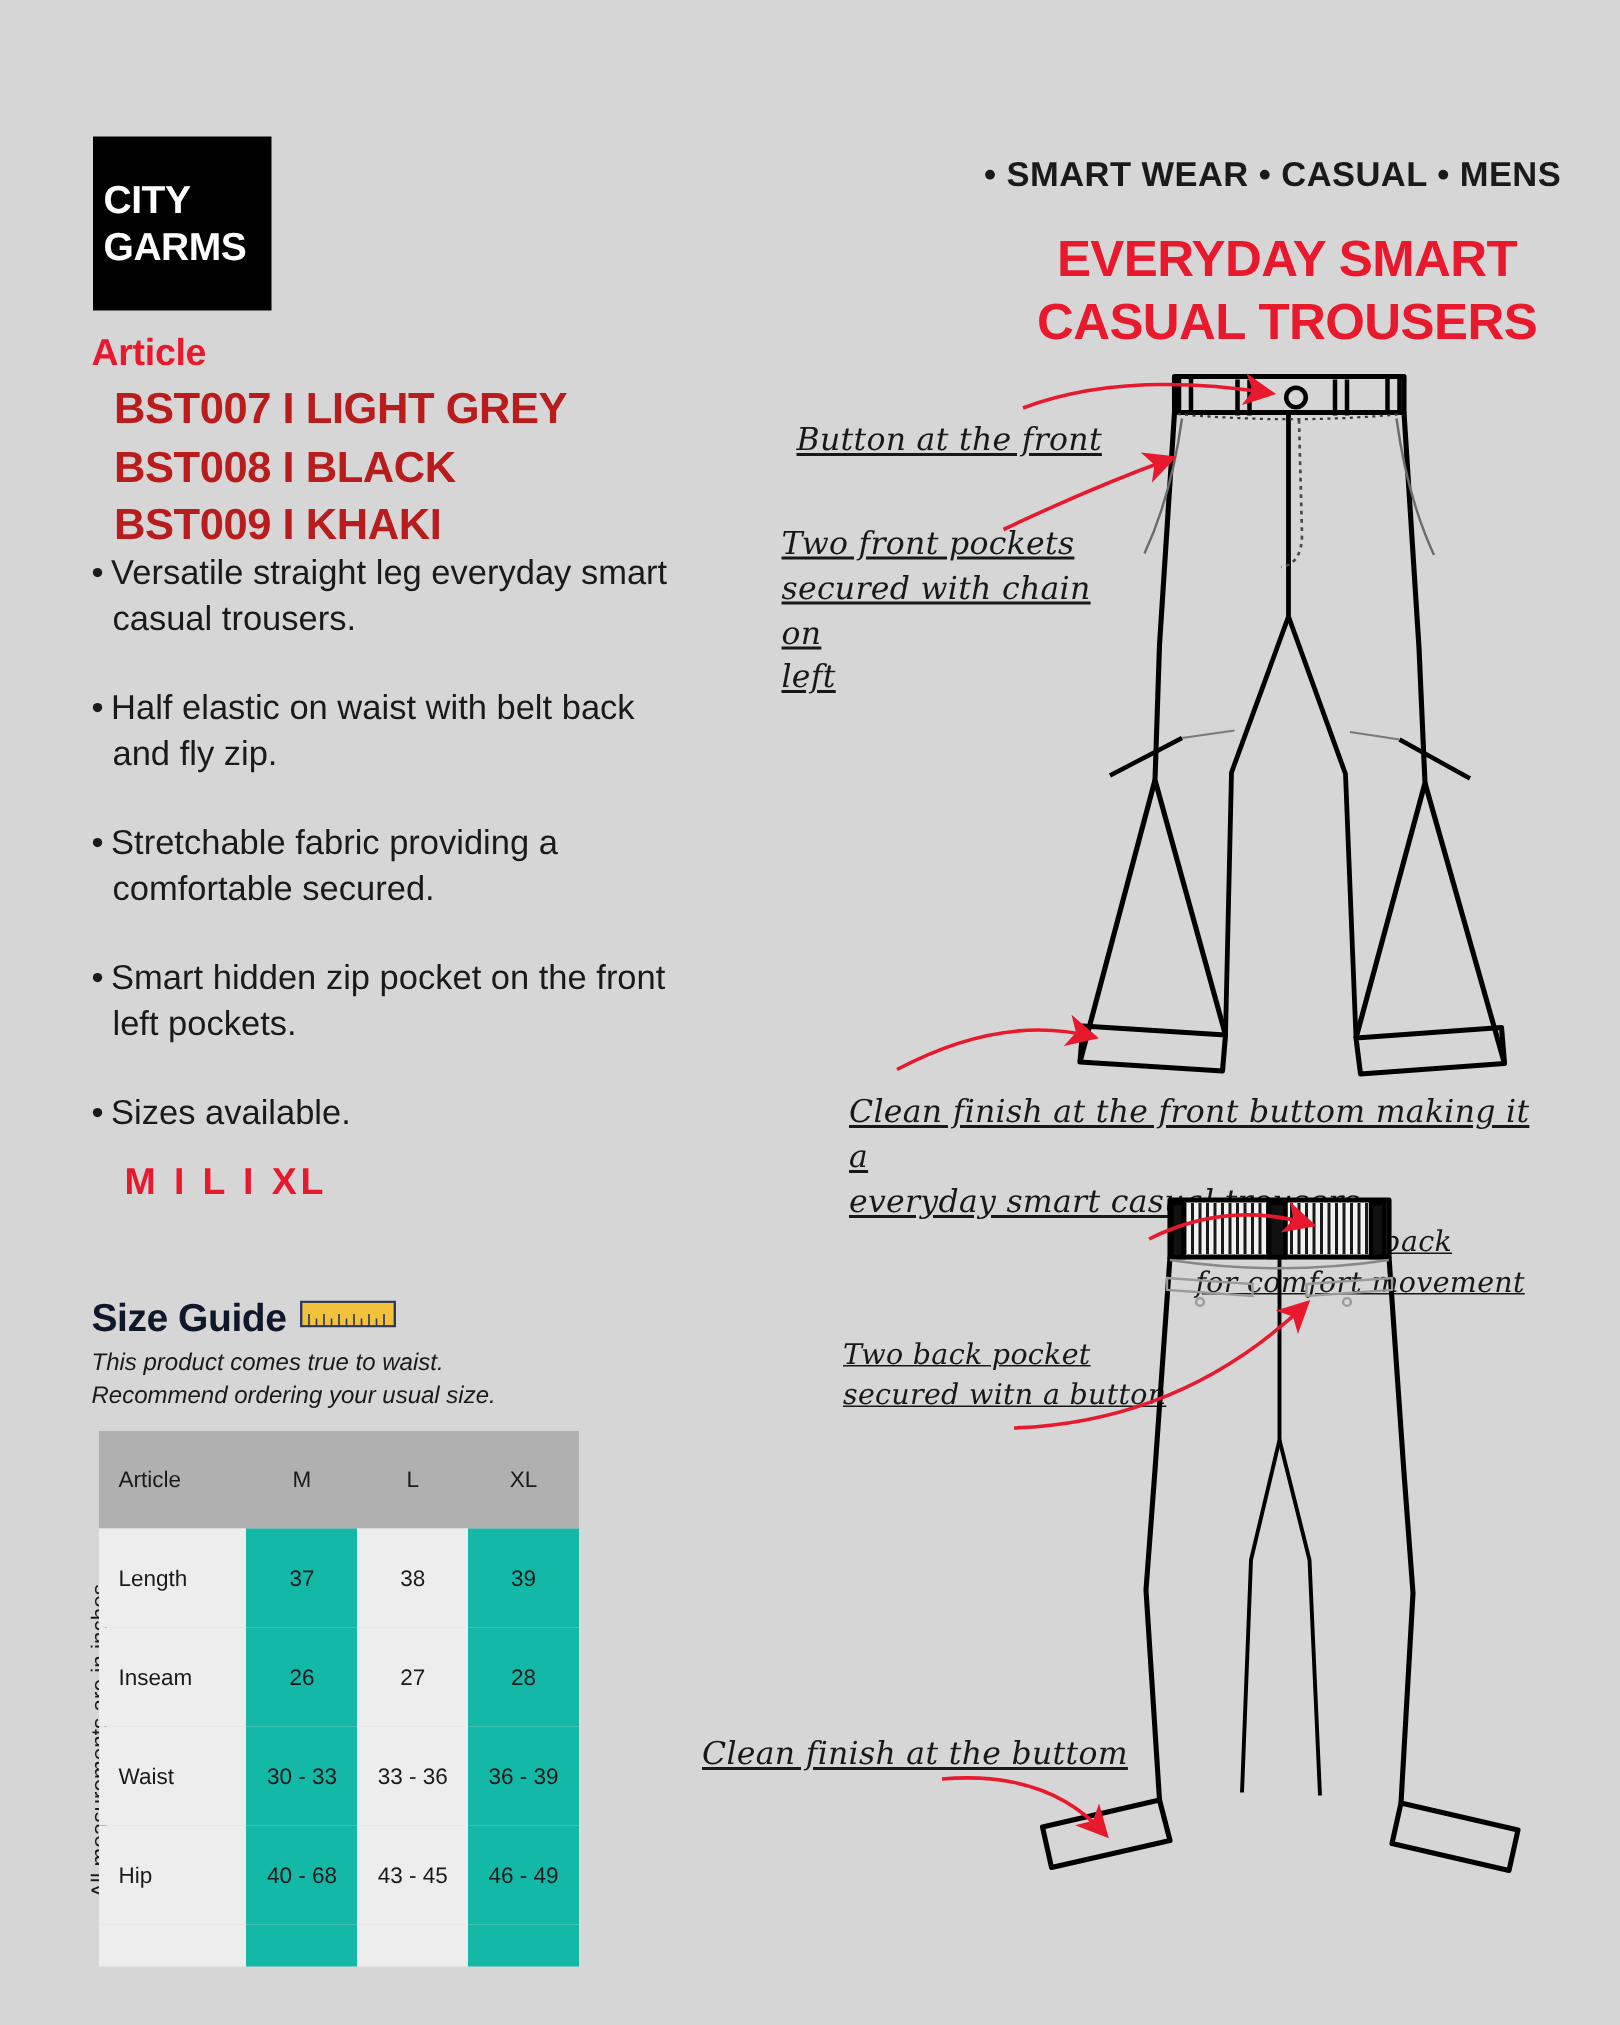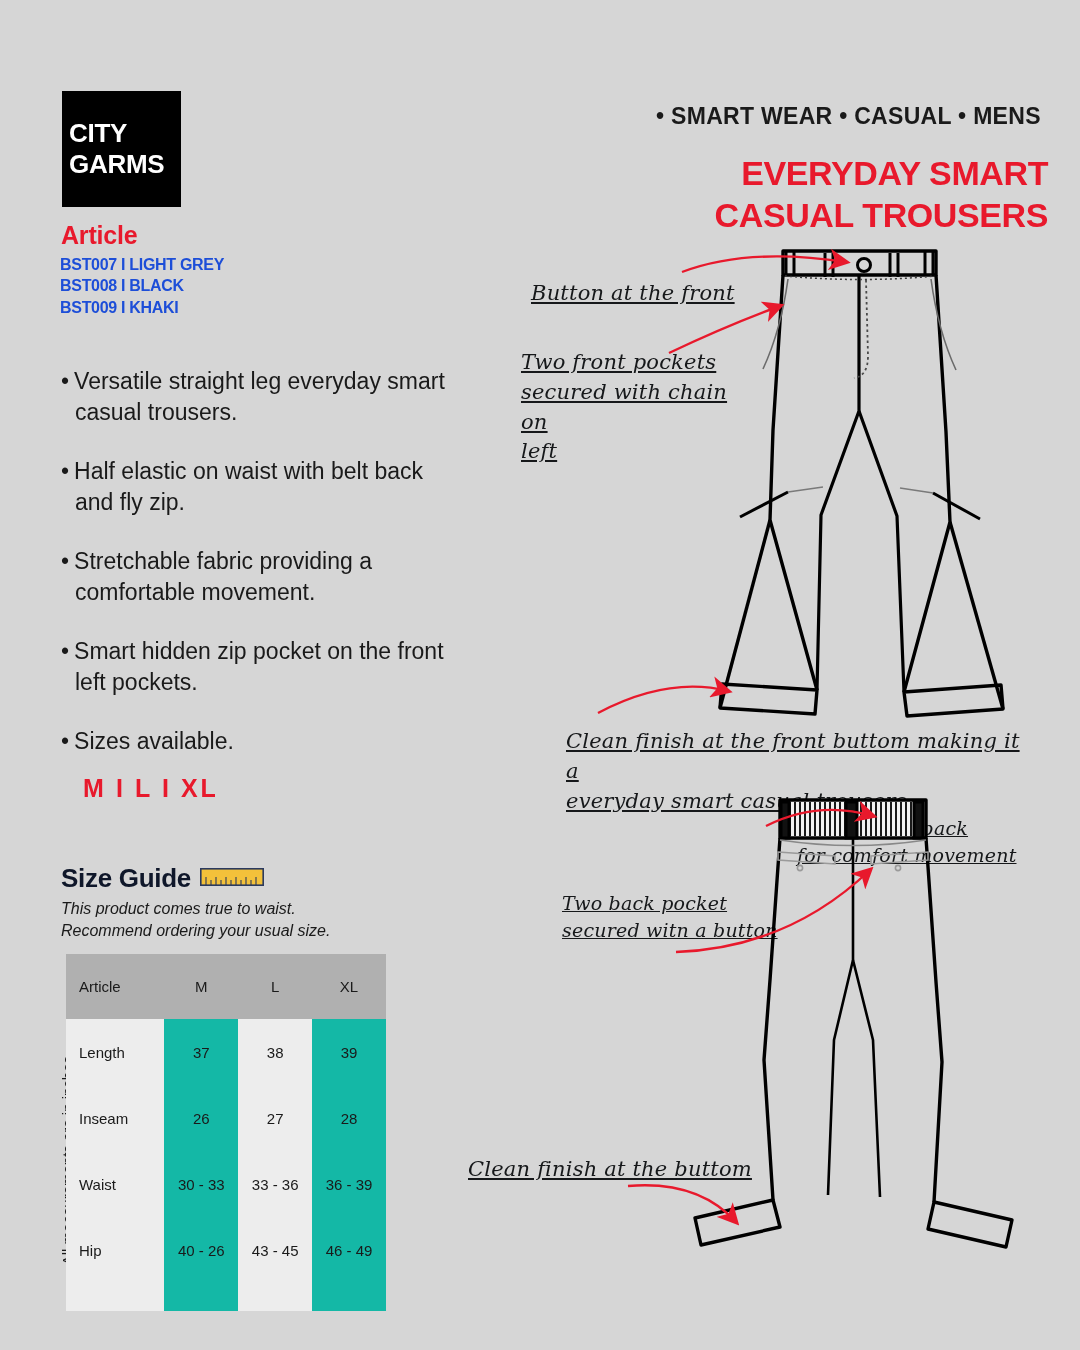--- a/index.html
+++ b/index.html
@@ -33,22 +33,22 @@
     letter-spacing: -0.3px;
     line-height: 1.18;
   }
 
   .article-head {
     position: absolute; left: 33px; top: 221px;
     color: #e8192c; font-size: 25px; font-weight: bold;
     letter-spacing: -0.2px;
   }
   .article-list {
-    position: absolute; left: 32px; top: 254px;
-    color: #1d4ed8; font-size: 16px; font-weight: bold;
+    position: absolute; left: 48px; top: 254px;
+    color: #b91c1c; font-size: 29px; font-weight: bold;
     line-height: 1.33; letter-spacing: -0.3px;
   }
   .article-list div { white-space: nowrap; }
 
   .features {
     position: absolute; left: 33px; top: 366px;
     width: 400px;
   }
   .feature {
     display: block;
@@ -114,21 +114,21 @@
 
   
   .kicker {
     position: absolute; left: 628px; top: 103px;
     font-size: 23px; font-weight: bold; color: #1a1a1a;
     letter-spacing: 0.3px; white-space: nowrap;
   }
   .headline {
     position: absolute; left: 640px; top: 152px;
     width: 380px;
-    text-align: right;
+    text-align: center;
     color: #e8192c; font-size: 34px; font-weight: bold;
     line-height: 1.24; letter-spacing: -0.4px;
   }
 
   .hand {
     position: absolute;
     font-family: "DejaVu Serif", serif;
     font-style: italic;
     font-size: 21px;
     color: #16181a;
@@ -152,21 +152,21 @@
   <div class="article-head">Article</div>
   <div class="article-list">
     <div>BST007 I LIGHT GREY</div>
     <div>BST008 I BLACK</div>
     <div>BST009 I KHAKI</div>
   </div>
 
   <div class="features">
     <div class="feature"><span class="bullet">•</span><span>Versatile straight leg everyday smart casual trousers.</span></div>
     <div class="feature"><span class="bullet">•</span><span>Half elastic on waist with belt back and fly zip.</span></div>
-    <div class="feature"><span class="bullet">•</span><span>Stretchable fabric providing a comfortable movement.</span></div>
+    <div class="feature"><span class="bullet">•</span><span>Stretchable fabric providing a comfortable secured.</span></div>
     <div class="feature"><span class="bullet">•</span><span>Smart hidden zip pocket on the front left pockets.</span></div>
     <div class="feature"><span class="bullet">•</span><span>Sizes available.</span></div>
   </div>
 
   <div class="sizes-line">M I L I XL</div>
 
   <div class="sg-title-row">
     <span class="sg-title">Size Guide</span>
     <span class="ruler-icon">
       <svg width="64" height="18" viewBox="0 0 64 18">
@@ -218,21 +218,21 @@
         <td class="alt">28</td>
       </tr>
       <tr>
         <td>Waist</td>
         <td class="alt">30 - 33</td>
         <td>33 - 36</td>
         <td class="alt">36 - 39</td>
       </tr>
       <tr>
         <td>Hip</td>
-        <td class="alt">40 - 26</td>
+        <td class="alt">40 - 68</td>
         <td>43 - 45</td>
         <td class="alt">46 - 49</td>
       </tr>
       <tr class="spacer">
         <td></td>
         <td class="alt"></td>
         <td></td>
         <td class="alt"></td>
       </tr>
     </tbody>

